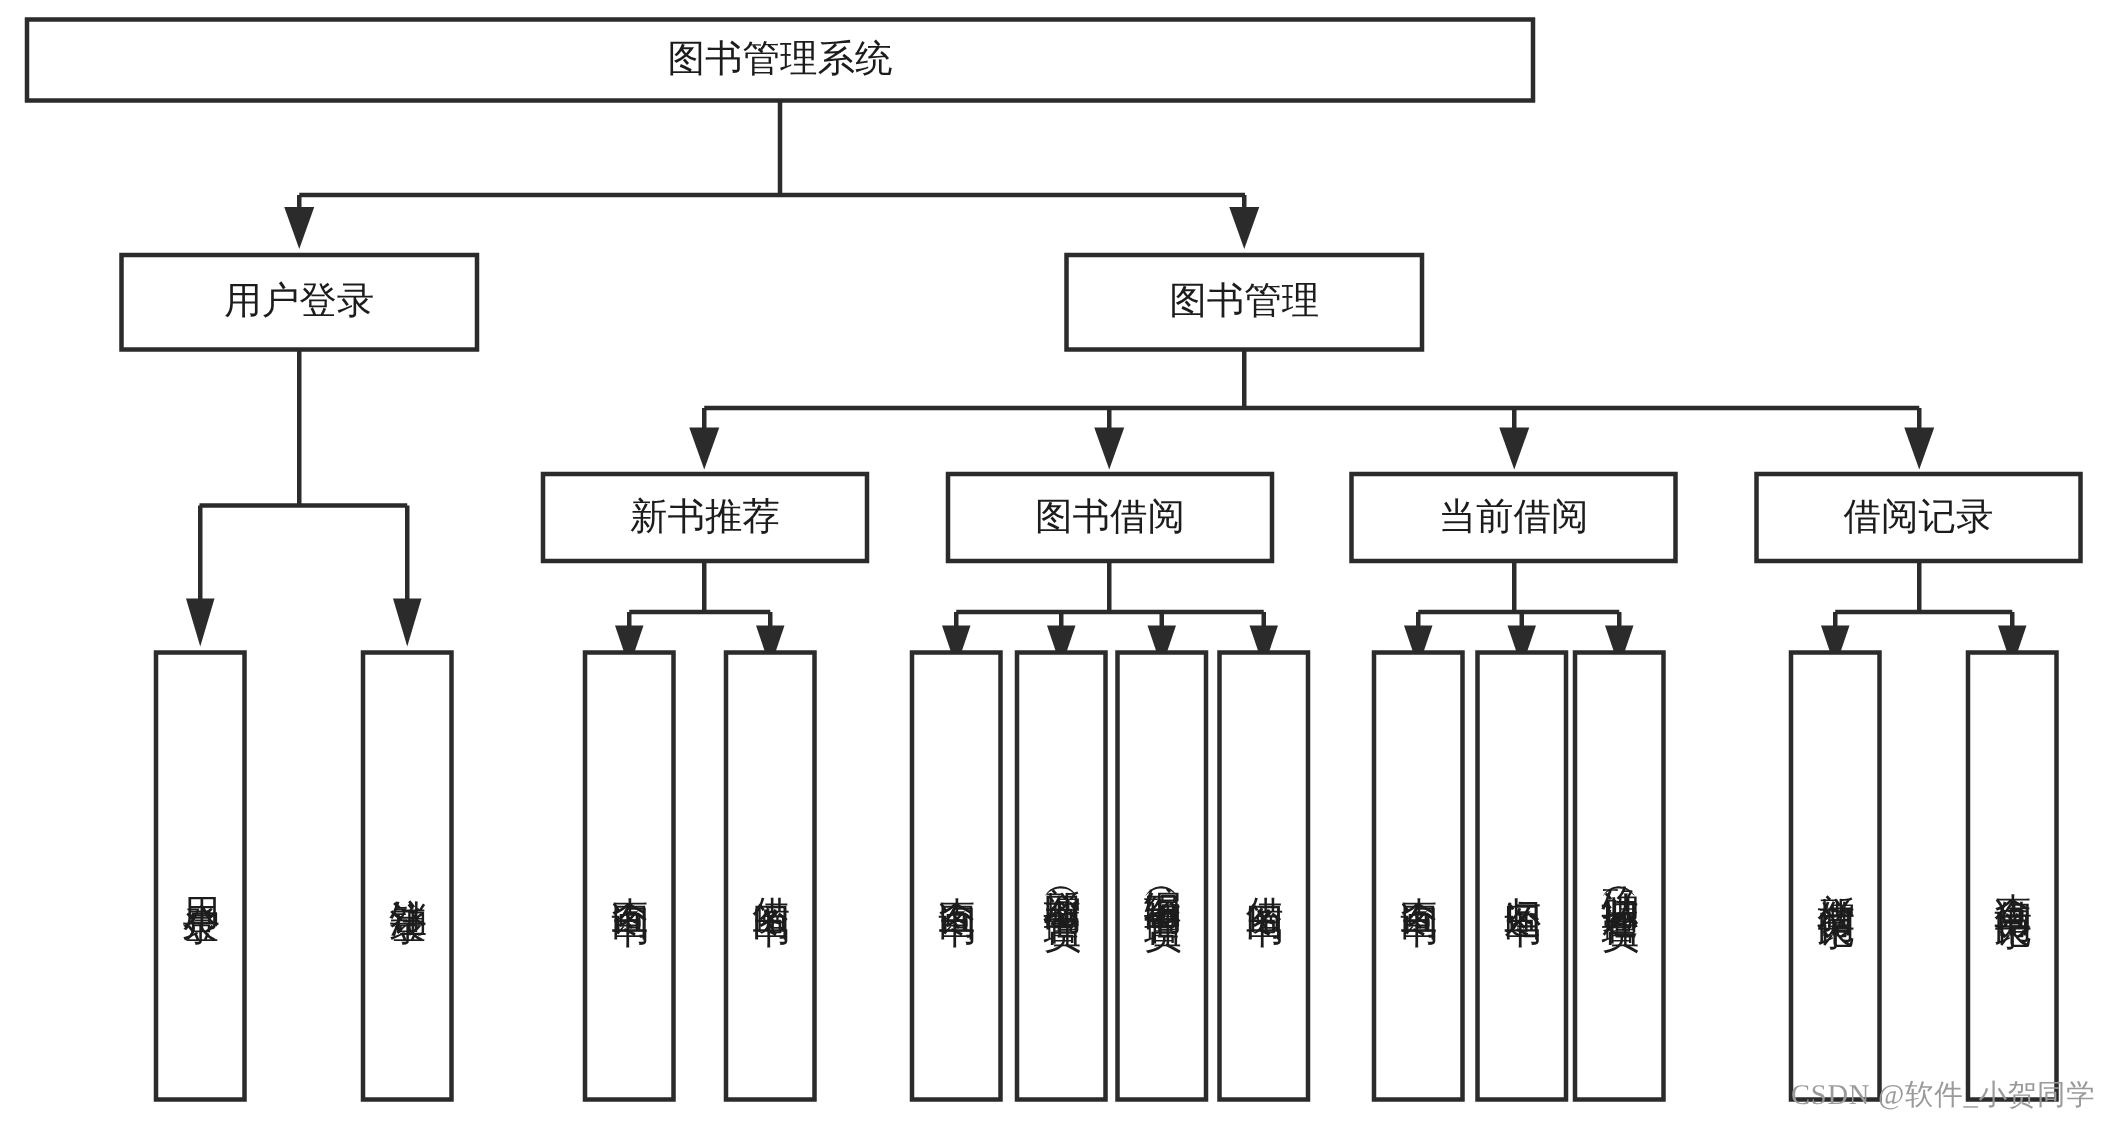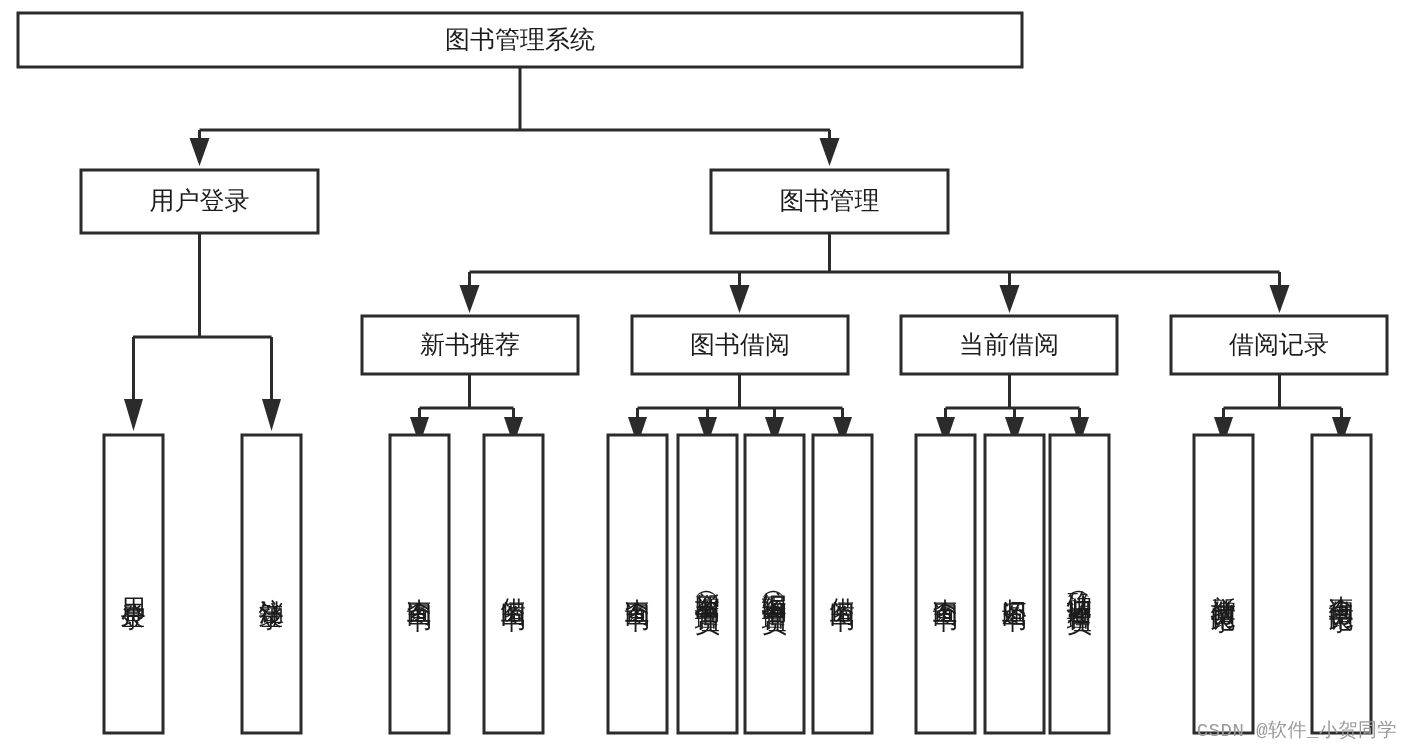--- a/index.html
+++ b/index.html
@@ -60,21 +60,21 @@
     font-size: 25px;
     line-height: 1.05;
     letter-spacing: 3px;
     color: #1c1c1c;
     pointer-events: none;
   }
   #watermark {
     position: absolute;
     right: 8px;
     bottom: 4px;
-    font-family: Liberation Mono, monospace;
+    font-family: Liberation Serif, serif;
     font-size: 19px;
     color: #9a9a9a;
     letter-spacing: 0.5px;
     white-space: nowrap;
   }
 </style>
 </head>
 <body>
 
 <div id="diagram-root">

